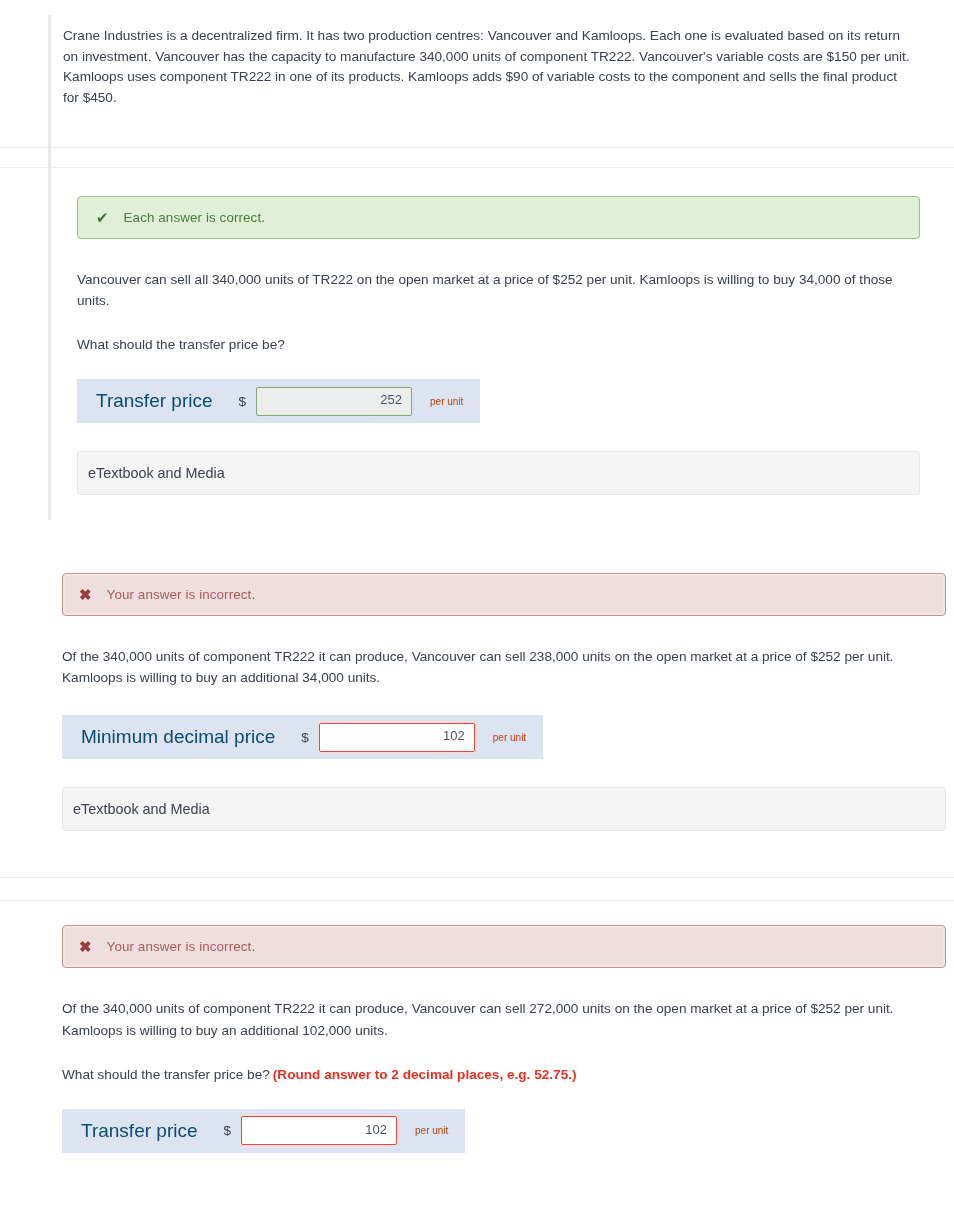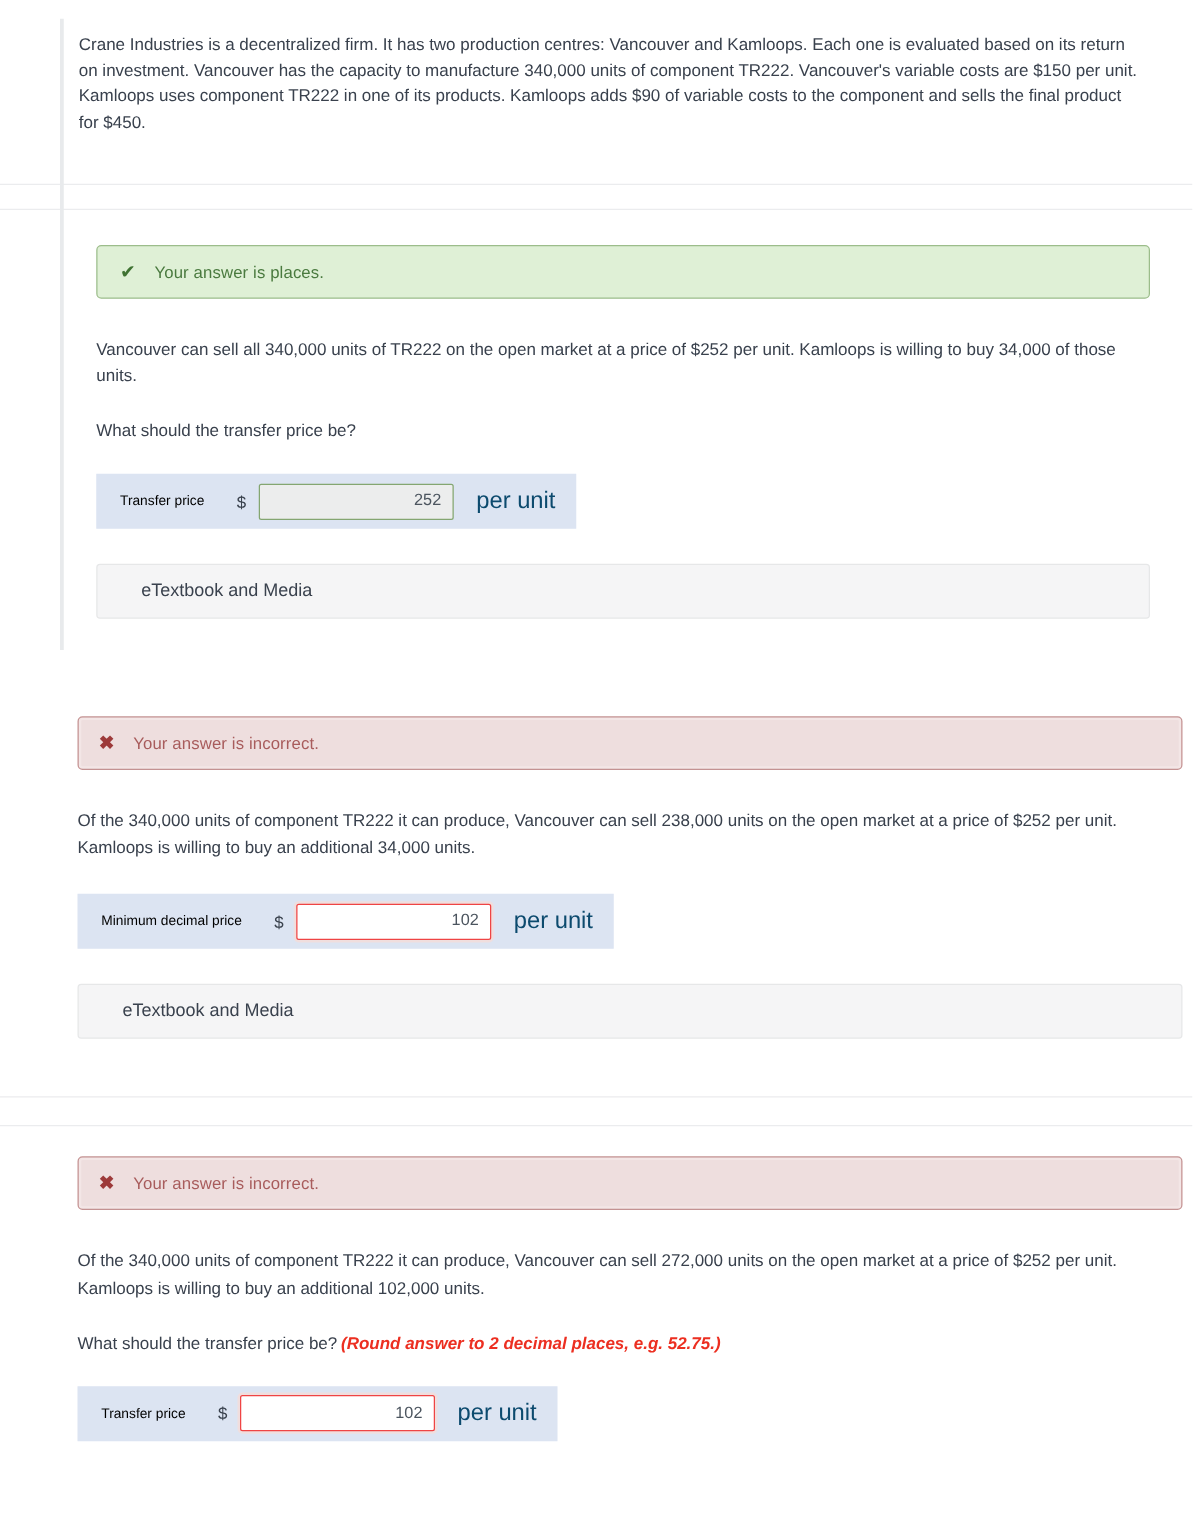--- a/index.html
+++ b/index.html
@@ -90,38 +90,37 @@
     font-size: 13.6px;
     color: #39414d;
   }
   .q-prompt {
     margin: 26px 0 0 0;
     font-size: 13.6px;
     color: #39414d;
   }
   .hint {
     color: #ec2f21;
-    font-style: italic;
     font-weight: bold;
     margin-left: 3px;
   }
 
   
   .answer-row {
     margin-top: 27px;
     background: #dce4f2;
     display: inline-flex;
     align-items: center;
     height: 44px;
     padding: 0 17px 0 19px;
     gap: 0;
   }
   .answer-label {
-    font-size: 11px;
-    color: #000000;
+    font-size: 19px;
+    color: #0c4a6e;
     white-space: nowrap;
   }
   .dollar {
     margin-left: 26px;
     margin-right: 10px;
     font-size: 13.5px;
     color: #3a424e;
   }
   .ans-input {
     width: 156px;
@@ -138,35 +137,35 @@
     border-radius: 2px;
   }
   .ans-input.incorrect {
     background: #ffffff;
     border: 1px solid #ef4444;
     border-radius: 2px;
     box-shadow: 0 0 0 2px #f0dede;
   }
   .per-unit {
     margin-left: 18px;
-    font-size: 19px;
-    color: #0c4a6e;
+    font-size: 10px;
+    color: #c2410c;
     white-space: nowrap;
   }
 
   
   .etextbook {
     margin-top: 28px;
     background: #f5f5f6;
     border: 1px solid #e6e7e8;
     border-radius: 3px;
     height: 44px;
     display: flex;
     align-items: center;
-    padding-left: 35px;
+    padding-left: 10px;
     font-size: 14.4px;
     color: #3a424e;
   }
   .etextbook.w1 { width: 843px; }
   .etextbook.w2 { width: 884px; }
 
   .spacer-28 { height: 28px; }
   .spacer-36 { height: 36px; }
   .spacer-22 { height: 22px; }
 </style>
@@ -178,21 +177,21 @@
 <div class="intro">
   <p>Crane Industries is a decentralized firm. It has two production centres: Vancouver and Kamloops. Each one is evaluated based on its return on investment. Vancouver has the capacity to manufacture 340,000 units of component TR222. Vancouver's variable costs are $150 per unit. Kamloops uses component TR222 in one of its products. Kamloops adds $90 of variable costs to the component and sells the final product for $450.</p>
 </div>
 <div class="gap-sm"></div>
 <div class="gap-line"></div>
 
 <div class="section-indent">
 
   <div class="alert alert-success">
     <span class="ico">✔</span>
-    <span class="msg">Your answer is places.</span>
+    <span class="msg">Each answer is correct.</span>
   </div>
 
   <p class="q-text">Vancouver can sell all 340,000 units of TR222 on the open market at a price of $252 per unit. Kamloops is willing to buy 34,000 of those units.</p>
 
   <p class="q-prompt">
     <span>What should the transfer price be?</span>
   </p>
 
   <div class="answer-row">
     <span class="answer-label">Transfer price</span>

